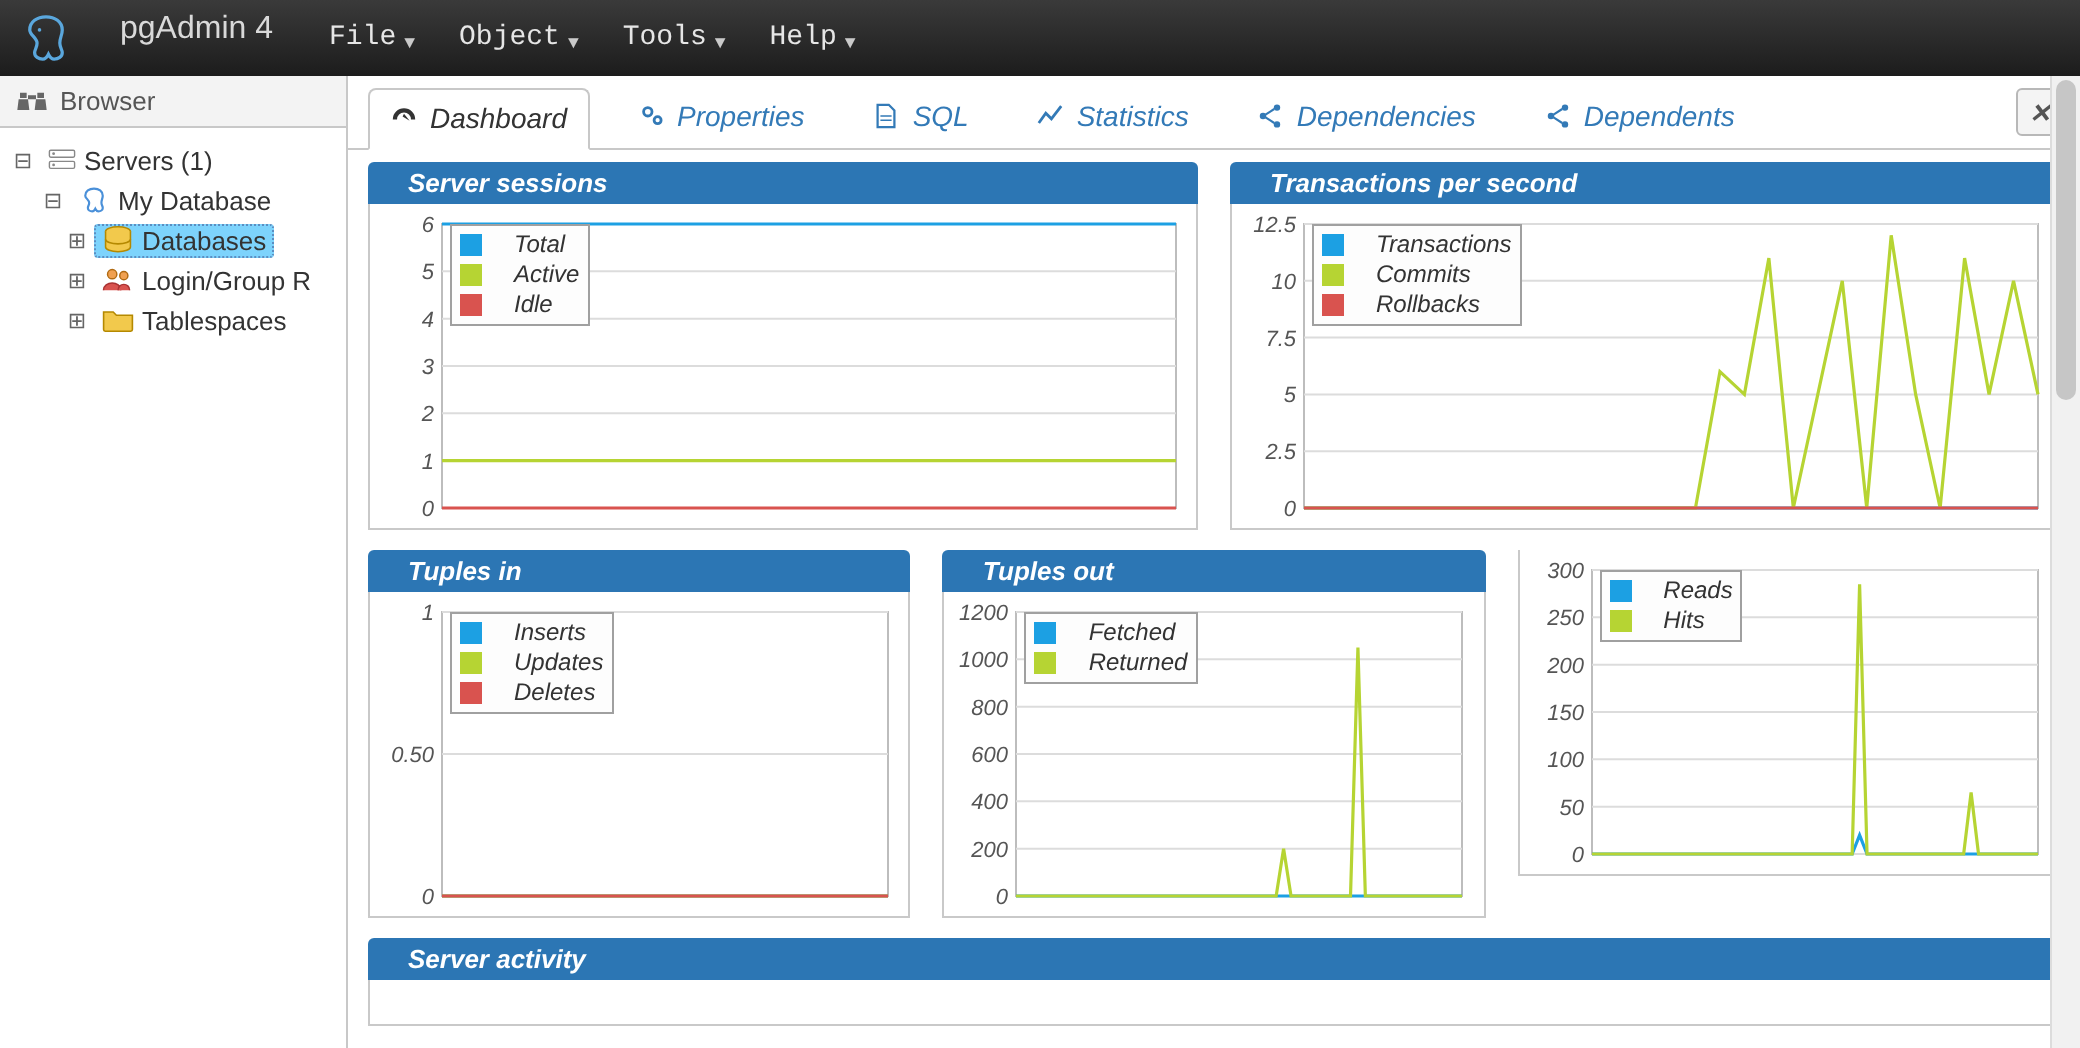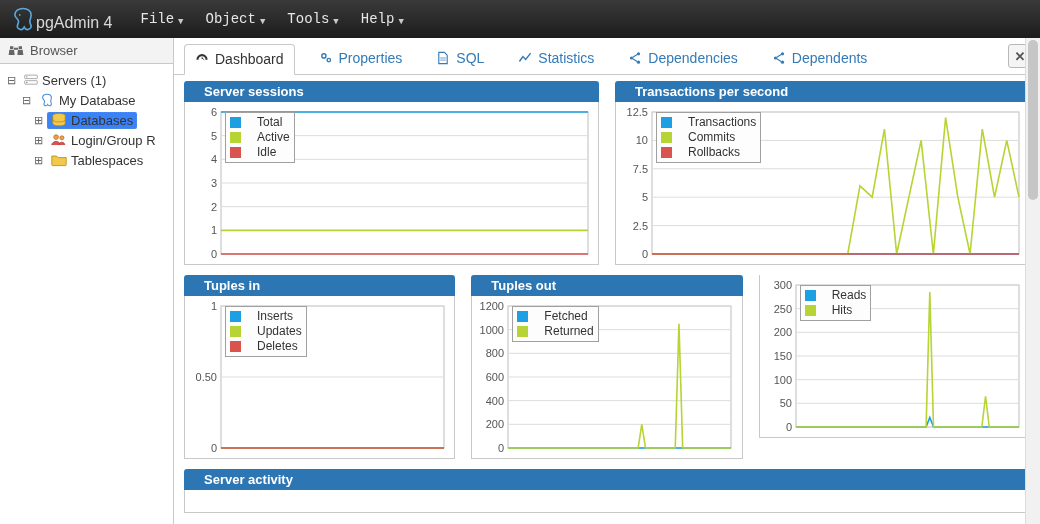--- a/index.html
+++ b/index.html
@@ -14,35 +14,35 @@
     --sidebar-bg: #f7f7f7;
     --border: #c8c8c8;
     --tab-muted: #2e6da4;
     --grid-line: #dcdcdc;
     --text: #333333;
     --link: #337ab7;
     --legend-border:#a0a0a0;
   }
   html,body {margin:0;padding:0;font-family:"Helvetica Neue",Helvetica,Arial,sans-serif;font-size:13px;color:var(--text);background:var(--body-bg);width:1040px;height:524px;overflow:hidden;}
   .topbar{height:38px;background:linear-gradient(var(--topbar-grad-top),var(--topbar-grad-bot));display:flex;align-items:center;padding:0 10px;color:var(--topbar-fg);}
-  .logo{display:flex;align-items:flex-end;gap:0;margin-right:28px;}
+  .logo{display:flex;align-items:flex-start;gap:24px;margin-right:28px;}
   .logo-text{font-size:16px;color:#d9d9d9;}
   .menubar{display:flex;gap:22px;}
   .menu-item{display:flex;align-items:flex-end;gap:4px;color:var(--topbar-fg);cursor:pointer;font-size:14px;font-family:Liberation Mono, monospace;}
   .caret{font-size:9px;opacity:.85;}
   .app-body{display:flex;height:calc(524px - 38px);border-radius:10px;}
   .sidebar{width:173px;border-right:1px solid var(--border);display:flex;flex-direction:column;background:#fff;}
   .sidebar-header{display:flex;align-items:center;gap:6px;padding:5px 8px;border-bottom:1px solid var(--border);background:#f3f3f3;font-size:13px;color:#555;}
   .tree{padding:6px 2px 6px 6px;font-size:13px;color:#333;user-select:none;}
   .tree-row{display:flex;align-items:center;gap:3px;height:20px;white-space:nowrap;overflow:hidden;}
   .tree-indent{display:inline-block;}
   .tree-toggle{width:11px;text-align:center;color:#666;font-size:11px;cursor:pointer;}
   .tree-label{cursor:pointer;display:flex;align-items:center;gap:4px;padding:0 3px;border:1px solid transparent;border-radius:2px;}
-  .tree-label.sel{border:1px dotted #5b8ec2;background:#3b82f6;}
-  .main{flex:1;display:flex;flex-direction:column;background:#fff;min-width:0;position:relative;}
+  .tree-label.sel{border:1px dotted #5b8ec2;background:#7dd3fc;}
+  .main{flex:1;display:flex;flex-direction:column;background:#fff;min-width:0;position:relative;font-style:italic;}
   .tabstrip{display:flex;align-items:center;gap:14px;height:32px;padding:4px 8px 0 10px;border-bottom:1px solid var(--border);}
   .tab{display:flex;align-items:center;gap:6px;padding:6px 10px 7px;color:var(--link);cursor:pointer;font-size:14px;}
   .tab.active{background:#fff;border:1px solid var(--border);border-bottom:1px solid #fff;border-radius:4px 4px 0 0;color:#333;position:relative;top:1px;}
   .tab svg{width:14px;height:14px;}
   .close-btn{position:absolute;right:8px;top:6px;width:22px;height:22px;border:1px solid #b8b8b8;border-radius:3px;background:#f4f4f4;display:flex;align-items:center;justify-content:center;cursor:pointer;font-weight:bold;color:#555;}
   .scroll{flex:1;overflow:auto;padding:6px 10px 10px; background:#fff;}
   .dash-row{display:flex;gap:16px;margin-bottom:10px;}
   .panel{flex:1;min-width:0;}
   .panel-header{background:var(--panel-header);color:var(--panel-header-text);font-weight:bold;font-size:13px;padding:3px 20px;border-radius:3px 3px 0 0;}
   .panel-body{border:1px solid #c9c9c9;border-top:none;padding:6px;background:#fff;}

